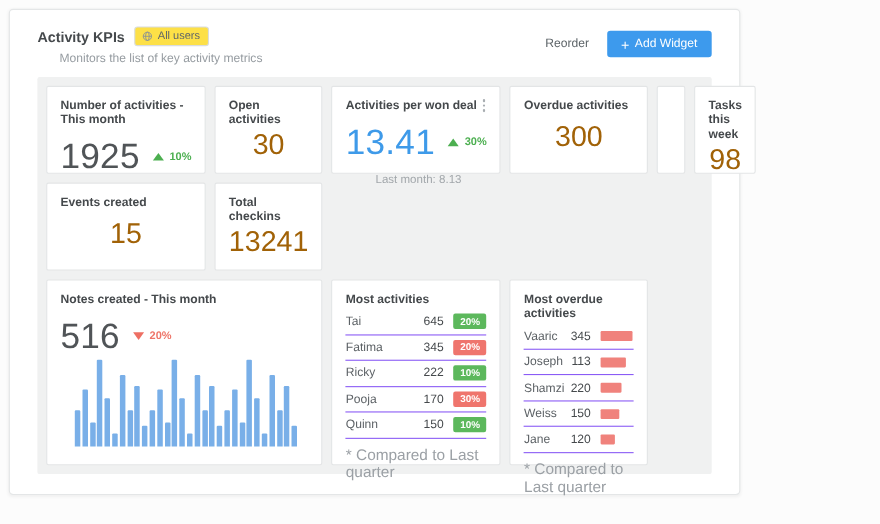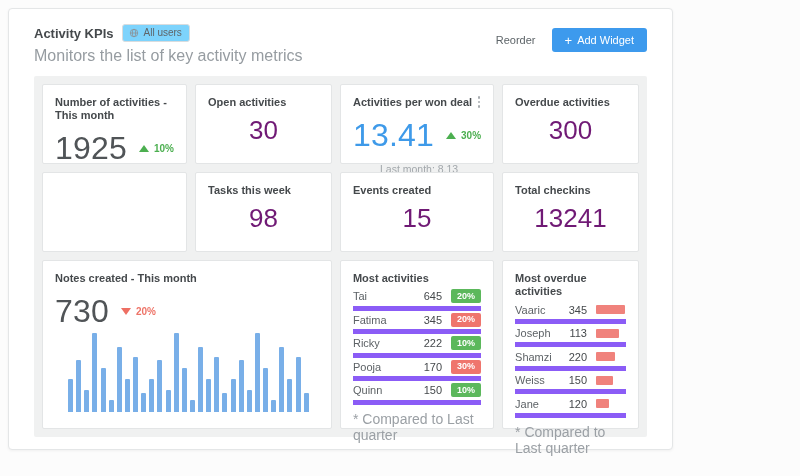--- a/index.html
+++ b/index.html
@@ -17,54 +17,54 @@
   
   .header {
     display: flex; justify-content: space-between; align-items: flex-start;
     padding: 15px 25px 11px 25px;
   }
   .title-row { display: flex; align-items: center; }
   .page-title { font-size: 13px; font-weight: 700; color: #45494c; }
   .filter-badge {
     display: inline-flex; align-items: center; gap: 4px;
     margin-left: 9px; padding: 3px 7px 3px 6px;
-    border: 1px solid #d9dcde; border-radius: 3px; background: #7dd3fc;
+    border: 1px solid #d9dcde; border-radius: 3px; background: #fde047;
     font-size: 10px; color: #5f6569; cursor: pointer; line-height: 1;
   }
-  .subtitle { margin-top: 5px; font-size: 16px; color: #969ca1; }
+  .subtitle { margin-top: 5px; font-size: 11px; color: #969ca1; margin-left: 20px; }
   .header-right { display: flex; align-items: center; margin-top: 4px; }
   .reorder { font-size: 11px; color: #5d6468; margin-right: 16px; cursor: pointer; }
   .add-widget {
     display: inline-flex; align-items: center; gap: 5px;
     background: #3d9aed; color: #ffffff; border: none; border-radius: 3px;
     font-size: 11px; font-family: inherit; padding: 6px 13px; cursor: pointer;
   }
   .add-widget .plus { font-size: 13px; line-height: 9px; font-weight: 400; }
   
   .panel {
     margin: 0 25px; height: 361px; background: #f0f1f1;
     border-radius: 2px; padding: 8px;
   }
   .grid {
     display: grid; gap: 8px;
-    grid-template-columns: repeat(4, 1fr);
+    grid-template-columns: repeat(6, 1fr);
     grid-template-rows: 80px 80px 169px;
   }
   .card {
     position: relative; background: #ffffff;
     border: 1px solid #e3e5e6; border-radius: 2px;
     padding: 11px 12px; display: flex; flex-direction: column;
   }
   .card-title { font-size: 11px; font-weight: 700; color: #45494c; line-height: 1.2; }
   
   .kpi-center-value {
     flex: 1; display: flex; align-items: center; justify-content: center;
     font-size: 26px; color: #50545**7**;
   }
-  .kpi-center-value { color: #701a75; }
+  .kpi-center-value { color: #a16207; }
   
   .value-row { display: flex; align-items: center; margin-top: 8px; }
   .big-value { font-size: 32px; color: #505457; letter-spacing: 0.2px; }
   .big-value.blue { color: #3e9ae9; }
   .tri-up {
     width: 0; height: 0; margin-left: 12px;
     border-left: 5px solid transparent; border-right: 5px solid transparent;
     border-bottom: 7px solid #4caf50;
   }
   .tri-down {
@@ -87,21 +87,21 @@
   .bar-chart {
     margin-top: auto; margin-bottom: 5px; height: 79px;
     padding: 0 10px 0 13px;
     display: flex; align-items: flex-end; justify-content: space-between;
   }
   .bar { width: 5px; background: #79afe8; border-radius: 1px 1px 0 0; }
   
   .list-rows { margin-top: 2px; }
   .lrow {
     display: flex; align-items: center; height: 23.5px;
-    border-bottom: 5px solid #8b5cf6; font-size: 11px;
+    border-bottom: 1px solid #8b5cf6; font-size: 11px;
   }
   .lrow .name { flex: 1; color: #5d6266; }
   .lrow .val { color: #45494c; text-align: right; margin-right: 9px; min-width: 24px; }
   .badge {
     display: inline-block; min-width: 30px; text-align: center;
     font-size: 9px; font-weight: 700; color: #ffffff;
     border-radius: 2px; padding: 2.5px 3px; line-height: 1;
   }
   .badge.green { background: #5cb85c; }
   .badge.red { background: #ef756d; }
@@ -190,21 +190,21 @@
       </div>
 
       <div class="card">
         <div class="card-title">Total checkins</div>
         <div class="kpi-center-value">13241</div>
       </div>
 
       <div class="card card-notes">
         <div class="card-title">Notes created - This month</div>
         <div class="value-row">
-          <span class="big-value">730</span>
+          <span class="big-value">516</span>
           <span class="tri-down"></span>
           <span class="pct red">20%</span>
         </div>
         <div class="bar-chart">
             <div class="bar" style="height: 33px;"></div>
             <div class="bar" style="height: 52px;"></div>
             <div class="bar" style="height: 22px;"></div>
             <div class="bar" style="height: 79px;"></div>
             <div class="bar" style="height: 44px;"></div>
             <div class="bar" style="height: 12px;"></div>

